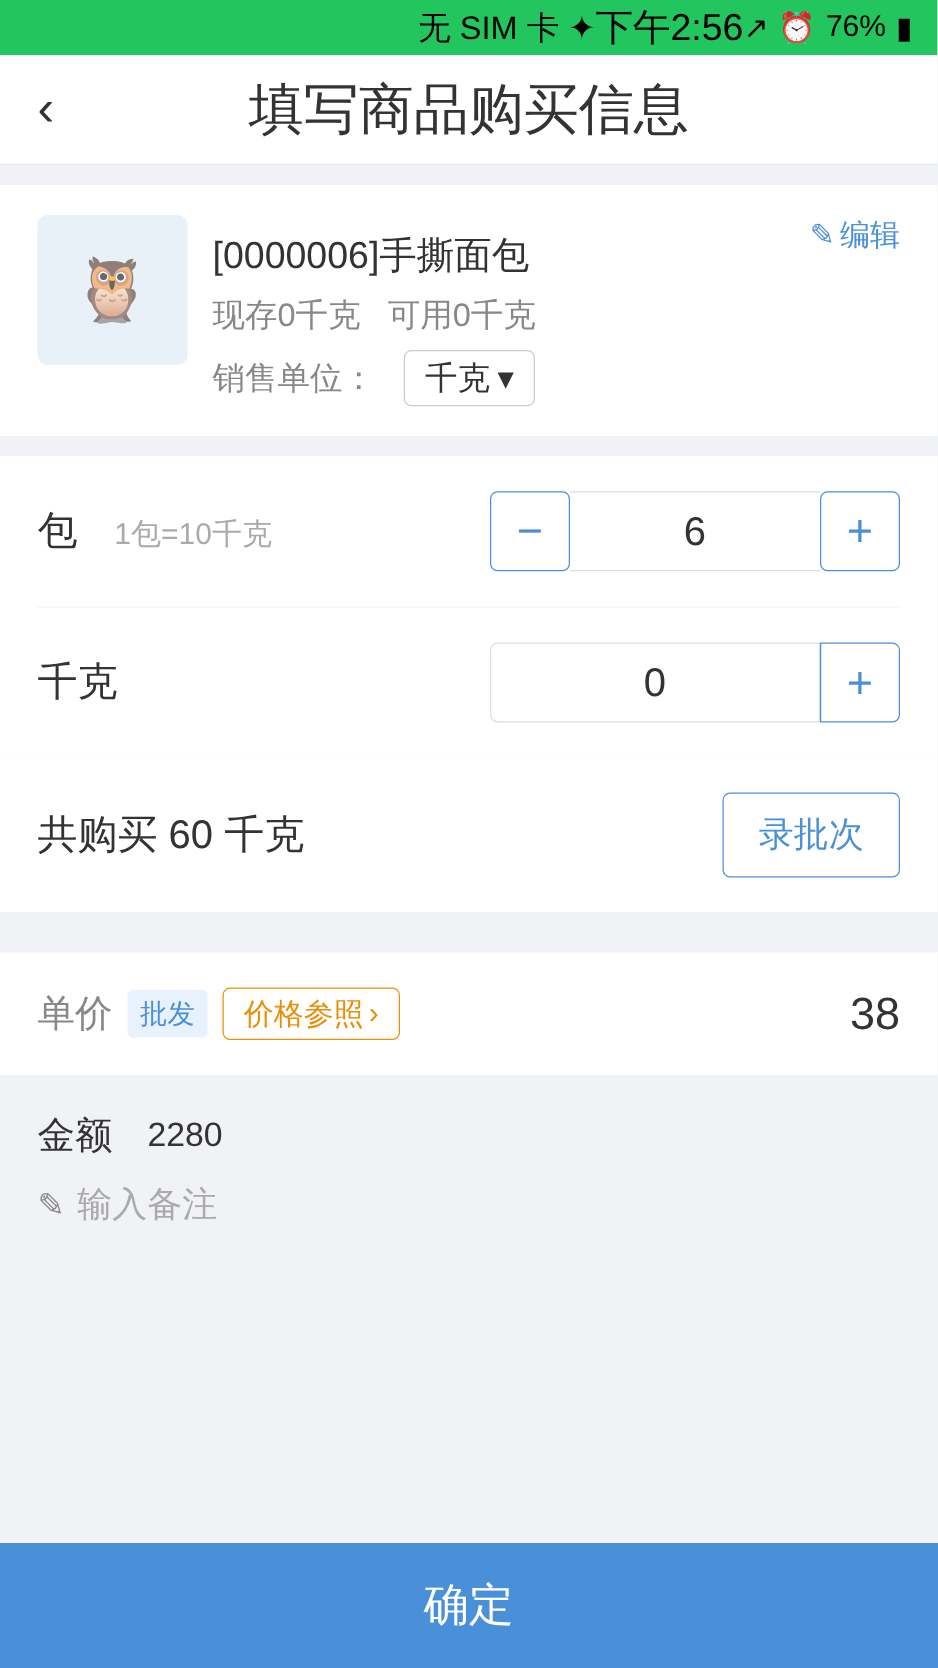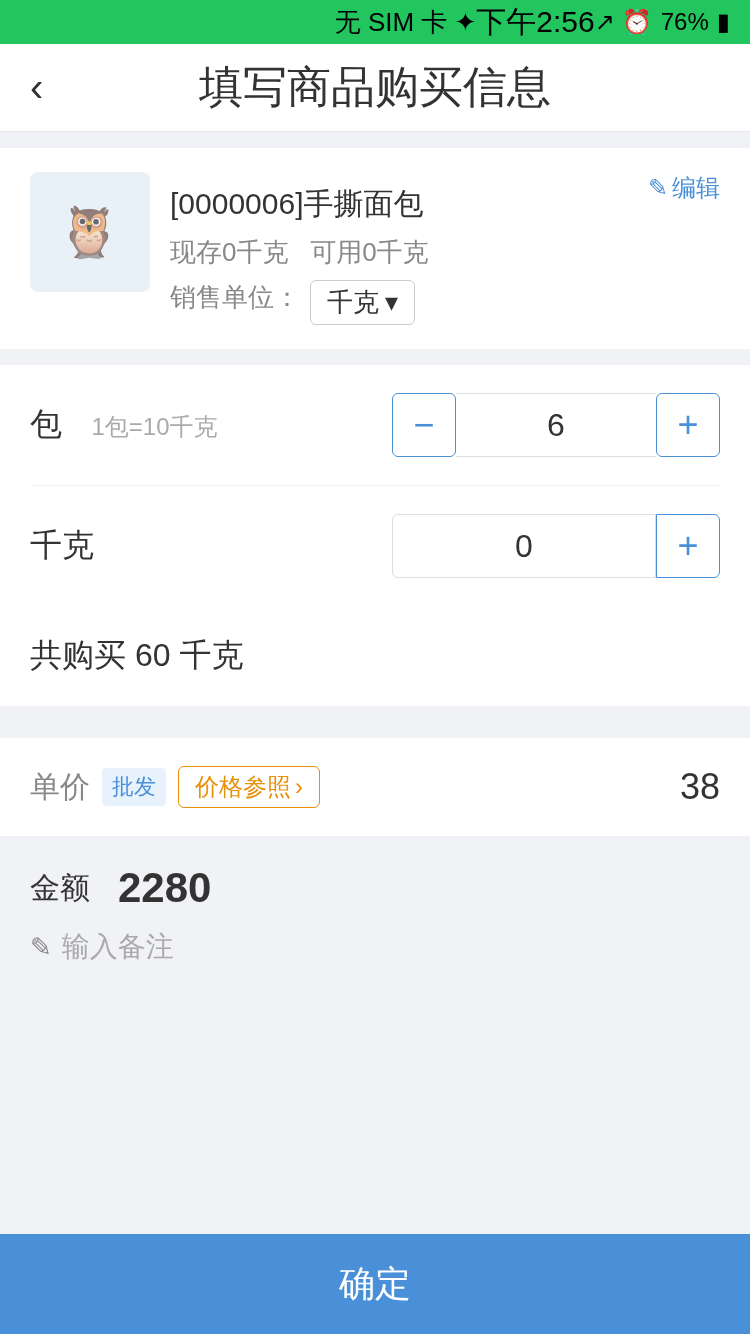--- a/index.html
+++ b/index.html
@@ -74,21 +74,21 @@
       flex-shrink: 0;
     }
     .owl-icon {
       font-size: 50px;
       color: #4a90b8;
       opacity: 0.7;
     }
     .product-info { flex: 1; }
     .product-name { font-size: 30px; color: #333; font-weight: 500; margin-bottom: 10px; margin-top: 12px; }
     .product-stock { font-size: 26px; color: #888; margin-bottom: 10px; }
-    .product-unit { font-size: 26px; color: #888; display: flex; gap: 10px; }
+    .product-unit { font-size: 26px; color: #888; display: flex; align-items: center; gap: 23px; }
     .unit-select {
       border: 1px solid #ccc;
       border-radius: 6px;
       padding: 4px 16px;
       font-size: 26px;
       color: #333;
       background: #fff;
       display: flex; align-items: center; gap: 6px;
     }
     .edit-btn {
@@ -227,21 +227,21 @@
       background: #f0f2f5;
       padding: 28px 30px 20px;
     }
     .amount-row {
       display: flex;
       align-items: center;
       gap: 28px;
       margin-bottom: 16px;
     }
     .amount-label { font-size: 30px; color: #333; }
-    .amount-value { font-size: 42px; color: #333; font-weight: 700; }
+    .amount-value { font-size: 27px; color: #333; font-weight: 400; }
     .remark-row {
       display: flex;
       align-items: center;
       gap: 10px;
     }
     .remark-icon { font-size: 26px; color: #888; }
     .remark-text { font-size: 28px; color: #aaa; }
 
     
     .empty-space { height: 300px; background: #f0f2f5; }
@@ -337,20 +337,21 @@
     </div>
   </div>
 </div>
 
 <div class="summary-row">
   <div class="summary-text">
     <span>共购买</span>
     <span>60</span>
     <span>千克</span>
   </div>
+  <button class="batch-btn">录批次</button>
 </div>
 
 <div class="divider"></div>
 
 <div class="price-section">
   <div class="price-row">
     <div class="price-label">
       <span>单价</span>
       <span class="price-tag">批发</span>
       <button class="price-ref-btn">

